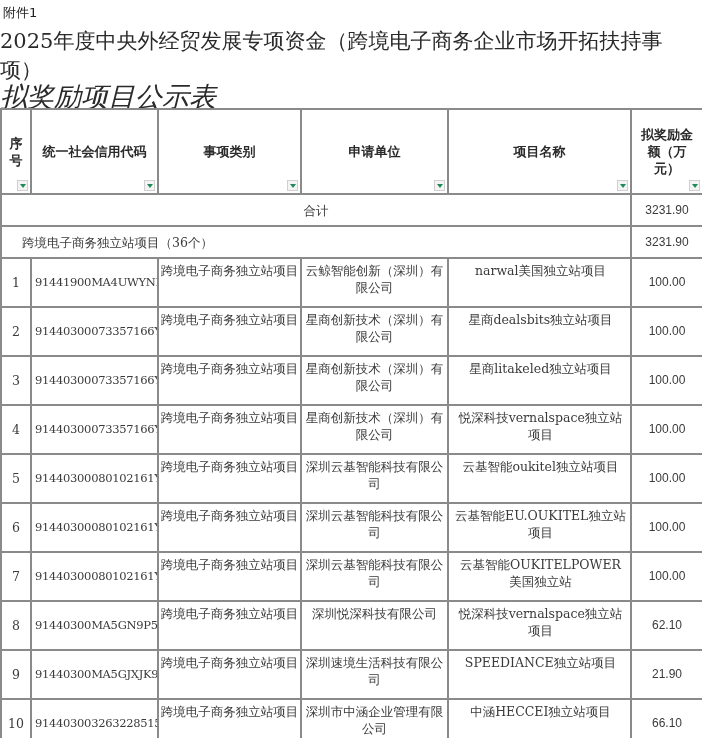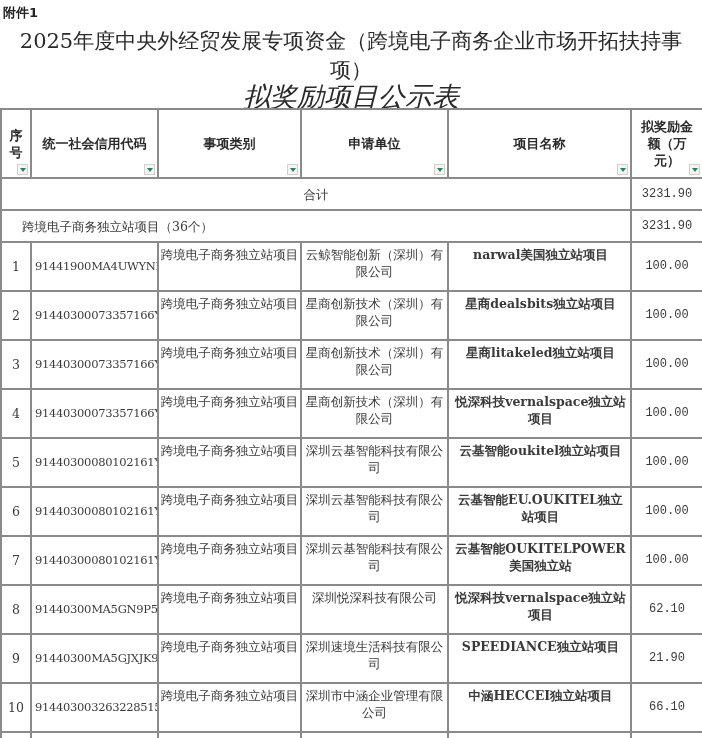--- a/index.html
+++ b/index.html
@@ -1,37 +1,37 @@
 <!DOCTYPE html>
 <html><head>
   <meta charset="utf-8">
   <style>
     html, body { margin: 0; padding: 0; background: #ffffff; }
     body { width: 702px; height: 738px; overflow: hidden; position: relative;
            font-family: "DejaVu Serif", "Liberation Serif", serif; color: #333; }
     .attach { position: absolute; left: 3px; top: 4px; font-family: "DejaVu Sans", "Liberation Sans", sans-serif;
-              font-size: 13px; font-weight: bold; color: #222; }
-    .title { position: absolute; left: 0; width: 702px; text-align: center; color: #2a2a2a; }
+              font-size: 13px; font-weight: normal; color: #222; }
+    .title { position: absolute; left: 0; width: 702px; color: #2a2a2a; }
     .t1 { top: 27px; font-size: 21px; line-height: 28px; }
     .t2 { top: 56px; font-size: 21px; line-height: 28px; }
     .t3 { top: 84px; font-size: 27px; line-height: 26px; font-style: italic; }
     table { position: absolute; left: 0; top: 108px; border-collapse: collapse; table-layout: fixed; width: 702px; }
     td, th { border: 2px solid #8a8a8a; padding: 0; font-size: 12.5px; color: #3a3a3a; vertical-align: middle;
              text-align: center; line-height: 17px; position: relative; overflow: hidden; }
     th { font-weight: bold; font-size: 13px; color: #2a2a2a; height: 66px; }
     .filter { position: absolute; right: 2px; bottom: 2px; width: 11px; height: 11px; background: #f4f4f4;
               border: 1px solid #d0d0d0; box-sizing: border-box; }
     .filter::after { content: ""; position: absolute; left: 2px; top: 3px; border-left: 3px solid transparent;
               border-right: 3px solid transparent; border-top: 4px solid #1e8a5a; }
     .sum-row td { height: 30px; }
     .data-row td { height: 44px; }
     .code { font-size: 11.5px; letter-spacing: -0.3px; text-align: left; padding-left: 3px; }
     .cat, .app, .proj { vertical-align: top; padding-top: 3px; }
-    .proj { padding-left: 6px; padding-right: 4px; font-weight: bold; }
-    .amt { font-family: Liberation Mono, monospace; font-size: 12px; }
+    .proj { padding-left: 6px; padding-right: 4px; }
+    .amt { font-family: Liberation Sans, sans-serif; font-size: 12px; }
     .left { text-align: left; padding-left: 20px; }
   </style>
 </head>
 <body>
 
 <div class="attach">附件1</div>
 <div class="title t1">2025年度中央外经贸发展专项资金（跨境电子商务企业市场开拓扶持事</div>
 <div class="title t2">项）</div>
 <div class="title t3">拟奖励项目公示表</div>
 
@@ -48,21 +48,21 @@
     <tr>
       <th>
           <span style="display:block;width:14px;margin:16px auto;">序号</span>
           <span class="filter"></span>
         </th>
       <th><span>统一社会信用代码</span><span class="filter"></span></th>
       <th><span>事项类别</span><span class="filter"></span></th>
       <th><span>申请单位</span><span class="filter"></span></th>
       <th><span>项目名称</span><span class="filter"></span></th>
       <th>
-          <span style="display:block;width:54px;margin:8px auto;">拟奖励金额（万元）</span>
+          <span style="display:block;width:54px;margin:16px auto;">拟奖励金额（万元）</span>
           <span class="filter"></span>
         </th>
     </tr>
   </thead>
   <tbody id="tbody">
     <tr class="sum-row">
       <td colspan="5">合计</td>
       <td class="amt">3231.90</td>
     </tr>
     <tr class="sum-row">

